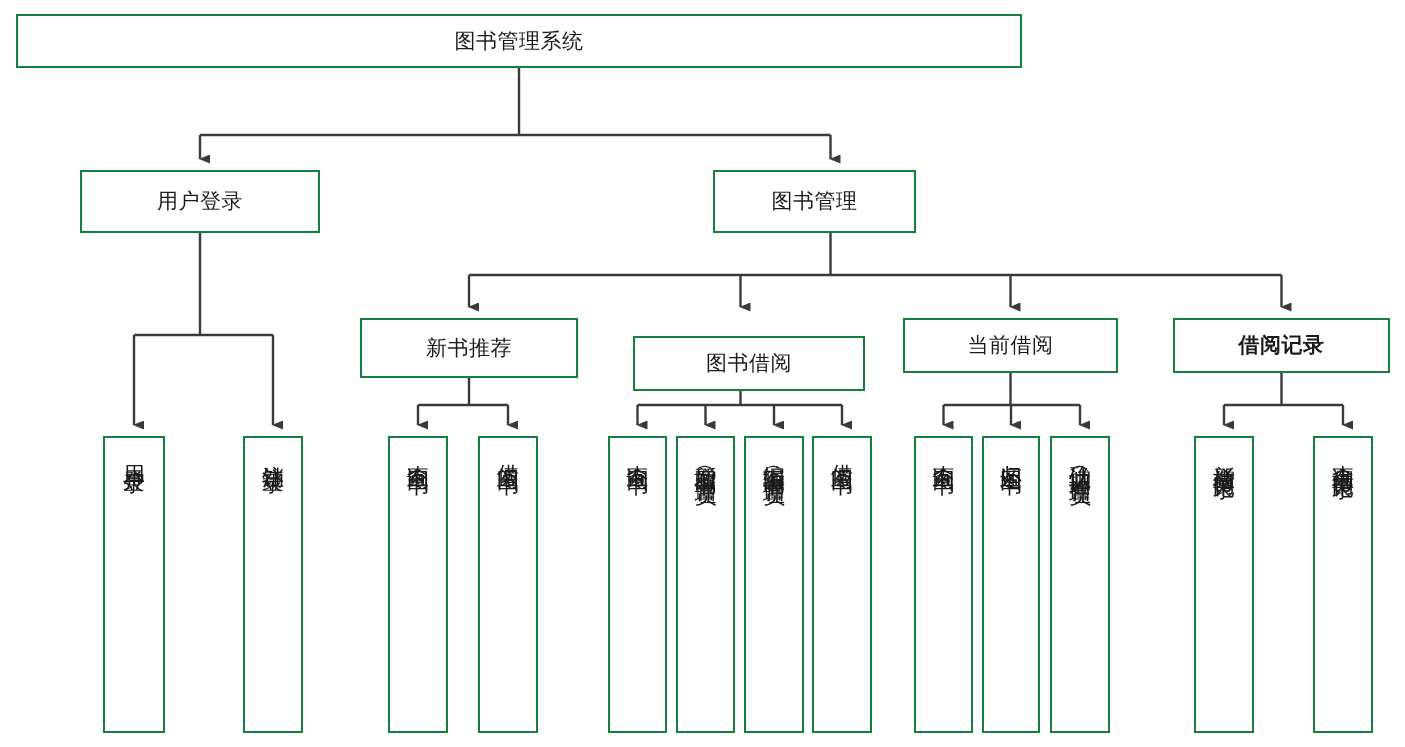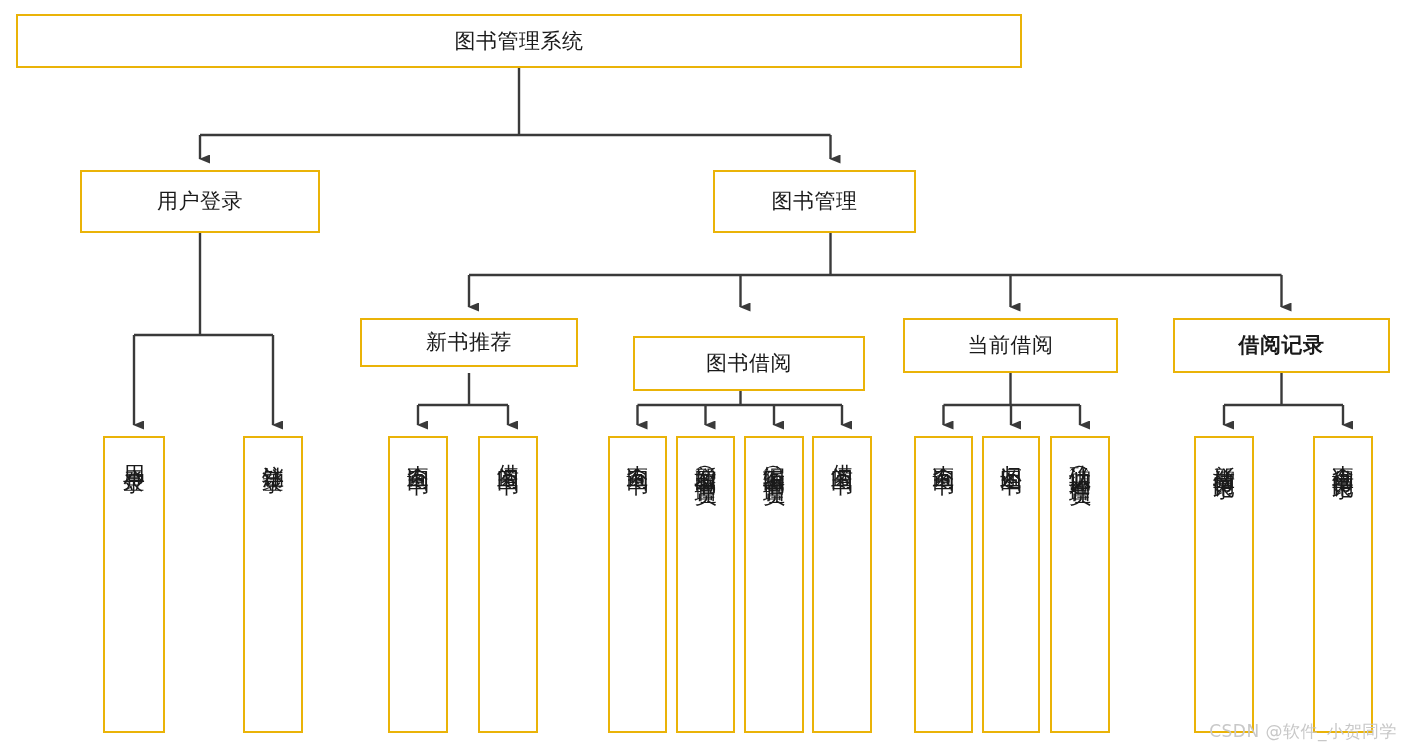--- a/index.html
+++ b/index.html
@@ -23,21 +23,21 @@
     left: 0;
     top: 0;
     width: 1405px;
     height: 747px;
     pointer-events: none;
   }
   .node {
     position: absolute;
     box-sizing: border-box;
     background: #ffffff;
-    border: 2px solid #eab308;
+    border: 2px solid #15803d;
     display: flex;
     align-items: center;
     justify-content: center;
     color: #1a1a1a;
   }
   .node .label {
     display: block;
     text-align: center;
     line-height: 1.18;
     letter-spacing: 0.5px;
@@ -123,21 +123,21 @@
   <div id="node-layer">
       <div class="node h" id="node-root" style="left: 16px; top: 14px; width: 1006px; height: 54px;">
         <span class="label">图书管理系统</span>
       </div>
       <div class="node h" id="node-l1_0" style="left: 80px; top: 170px; width: 240px; height: 63px;">
         <span class="label">用户登录</span>
       </div>
       <div class="node h" id="node-l1_1" style="left: 713px; top: 170px; width: 203px; height: 63px;">
         <span class="label">图书管理</span>
       </div>
-      <div class="node h" id="node-l2_0" style="left: 360px; top: 318px; width: 218px; height: 49px;">
+      <div class="node h" id="node-l2_0" style="left: 360px; top: 318px; width: 218px; height: 60px;">
         <span class="label">新书推荐</span>
       </div>
       <div class="node h" id="node-l2_1" style="left: 633px; top: 336px; width: 232px; height: 55px;">
         <span class="label">图书借阅</span>
       </div>
       <div class="node h" id="node-l2_2" style="left: 903px; top: 318px; width: 215px; height: 55px;">
         <span class="label">当前借阅</span>
       </div>
       <div class="node h" id="node-l2_3" style="left: 1173px; top: 318px; width: 217px; height: 55px; font-weight: bold;">
         <span class="label">借阅记录</span>
@@ -176,15 +176,14 @@
         <span class="label">确认归还（管理员）</span>
       </div>
       <div class="node v" id="node-leaf_rec_0" style="left: 1194px; top: 436px; width: 60px; height: 297px;">
         <span class="label">新增借阅记录</span>
       </div>
       <div class="node v" id="node-leaf_rec_1" style="left: 1313px; top: 436px; width: 60px; height: 297px;">
         <span class="label">查询借阅记录</span>
       </div>
     </div>
 
-  <div id="watermark">CSDN @软件_小贺同学</div>
 
 </div>
 
 </body></html>

